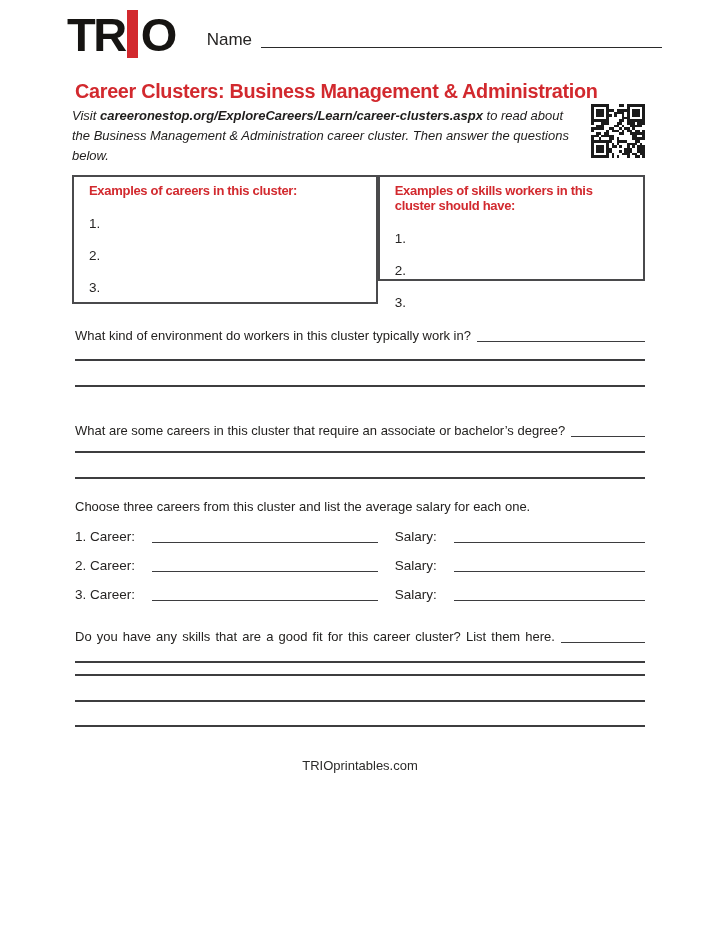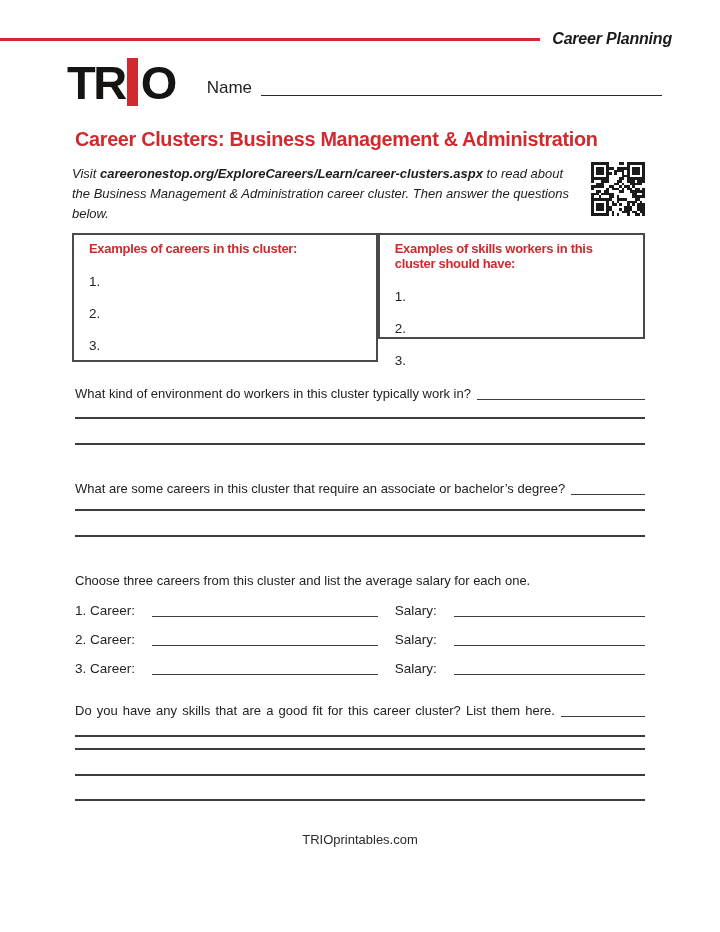--- a/index.html
+++ b/index.html
@@ -24,21 +24,21 @@
   .logo-i{ display:inline-block; width:11px; height:48px; background:var(--red); vertical-align:-7px; margin:0 3px 0 2px; }
   .name-wrap{ flex:1; display:flex; align-items:flex-end; margin-left:32px; padding-bottom:10px; }
   .name-label{ font-size:17px; font-weight:normal; line-height:1; }
   .name-line{ flex:1; border-bottom:1.5px solid #2a2a2a; margin-left:9px; height:1px; margin-bottom:0; }
 
   
   .title{ margin:22px 75px 0 75px; font-size:20px; font-weight:bold; color:var(--red);
           letter-spacing:-0.3px; white-space:nowrap; transform:scaleX(0.99); transform-origin:left center; }
 
   
-  .intro-row{ display:flex; justify-content:space-between; align-items:flex-start; margin:13px 75px 0 72px; }
+  .intro-row{ display:flex; justify-content:space-between; align-items:flex-start; margin:3px 75px 0 72px; }
   .intro{ width:505px; margin:0; font-style:italic; font-size:13px; line-height:1.55; color:#1f1d1c; }
   .intro-url{ font-weight:bold; }
   .qr{ width:54px; height:54px; margin-top:-2px; }
 
   
   .boxes-row{ display:flex; justify-content:space-between; margin:9px 75px 0 72px; }
   .box{ border:2px solid var(--border); padding:7px 12px 0 15px; }
   .box-careers{ width:310px; height:129px; }
   .box-skills{ width:271px; height:106px; }
   .box-heading{ color:var(--red); font-weight:bold; font-size:13px; letter-spacing:-0.3px; line-height:1.12; }
@@ -48,42 +48,38 @@
   
   .q-line{ display:flex; align-items:flex-end; margin:0 75px; font-size:13px; line-height:16px; color:#242220; }
   .q-text{ white-space:nowrap; }
   .ws-wide{ word-spacing:1.5px; }
   .fill{ flex:1 1 0; min-width:0; border-bottom:1.5px solid var(--line); margin-left:6px; margin-bottom:2px; }
   .a-line{ margin:0 75px; border-bottom:2px solid var(--line); }
   .q1{ margin-top:24px; }
   .h17{ height:17px; } .h26{ height:26px; } .h14{ height:14px; } .h13{ height:13px; }
   .h18{ height:18px; } .h25{ height:25px; }
   .q2{ margin-top:36px; }
-  .choose{ margin-top:36px;text-align:center; }
+  .choose{ margin-top:20px;text-align:center; }
   .career-row{ display:flex; align-items:flex-end; margin:14px 75px 0 75px; font-size:13.5px; line-height:16px;gap:12px; }
   .career-row + .career-row{ margin-top:13px; }
   .career-label, .salary-label{ white-space:nowrap; }
   .salary-label{ margin-left:5px; }
   .fill-a{ flex:250 1 0; min-width:0; border-bottom:1.5px solid var(--line); margin-left:5px; margin-bottom:2px; }
   .fill-b{ flex:212 1 0; min-width:0; border-bottom:1.5px solid var(--line); margin-left:5px; margin-bottom:2px; }
   .q4{ margin-top:26px;justify-content:center; }
   .q5{ margin-top:36px; }
 
   
   .footer{ margin-top:31px; text-align:center; font-size:13px; color:#2b2a29; }
 </style>
 </head>
 <body>
 
 <div class="sheet">
 
-  <div class="header-row">
-    <div class="red-rule"></div>
-    <div class="header-label">Career Planning</div>
-  </div>
 
   <div class="logo-row">
     <div class="logo"><span>TR</span><span class="logo-i"></span><span>O</span></div>
     <div class="name-wrap">
       <span class="name-label">Name</span>
       <div class="name-line"></div>
     </div>
   </div>
 
   <div class="title">Career Clusters: Business Management &amp; Administration</div>

